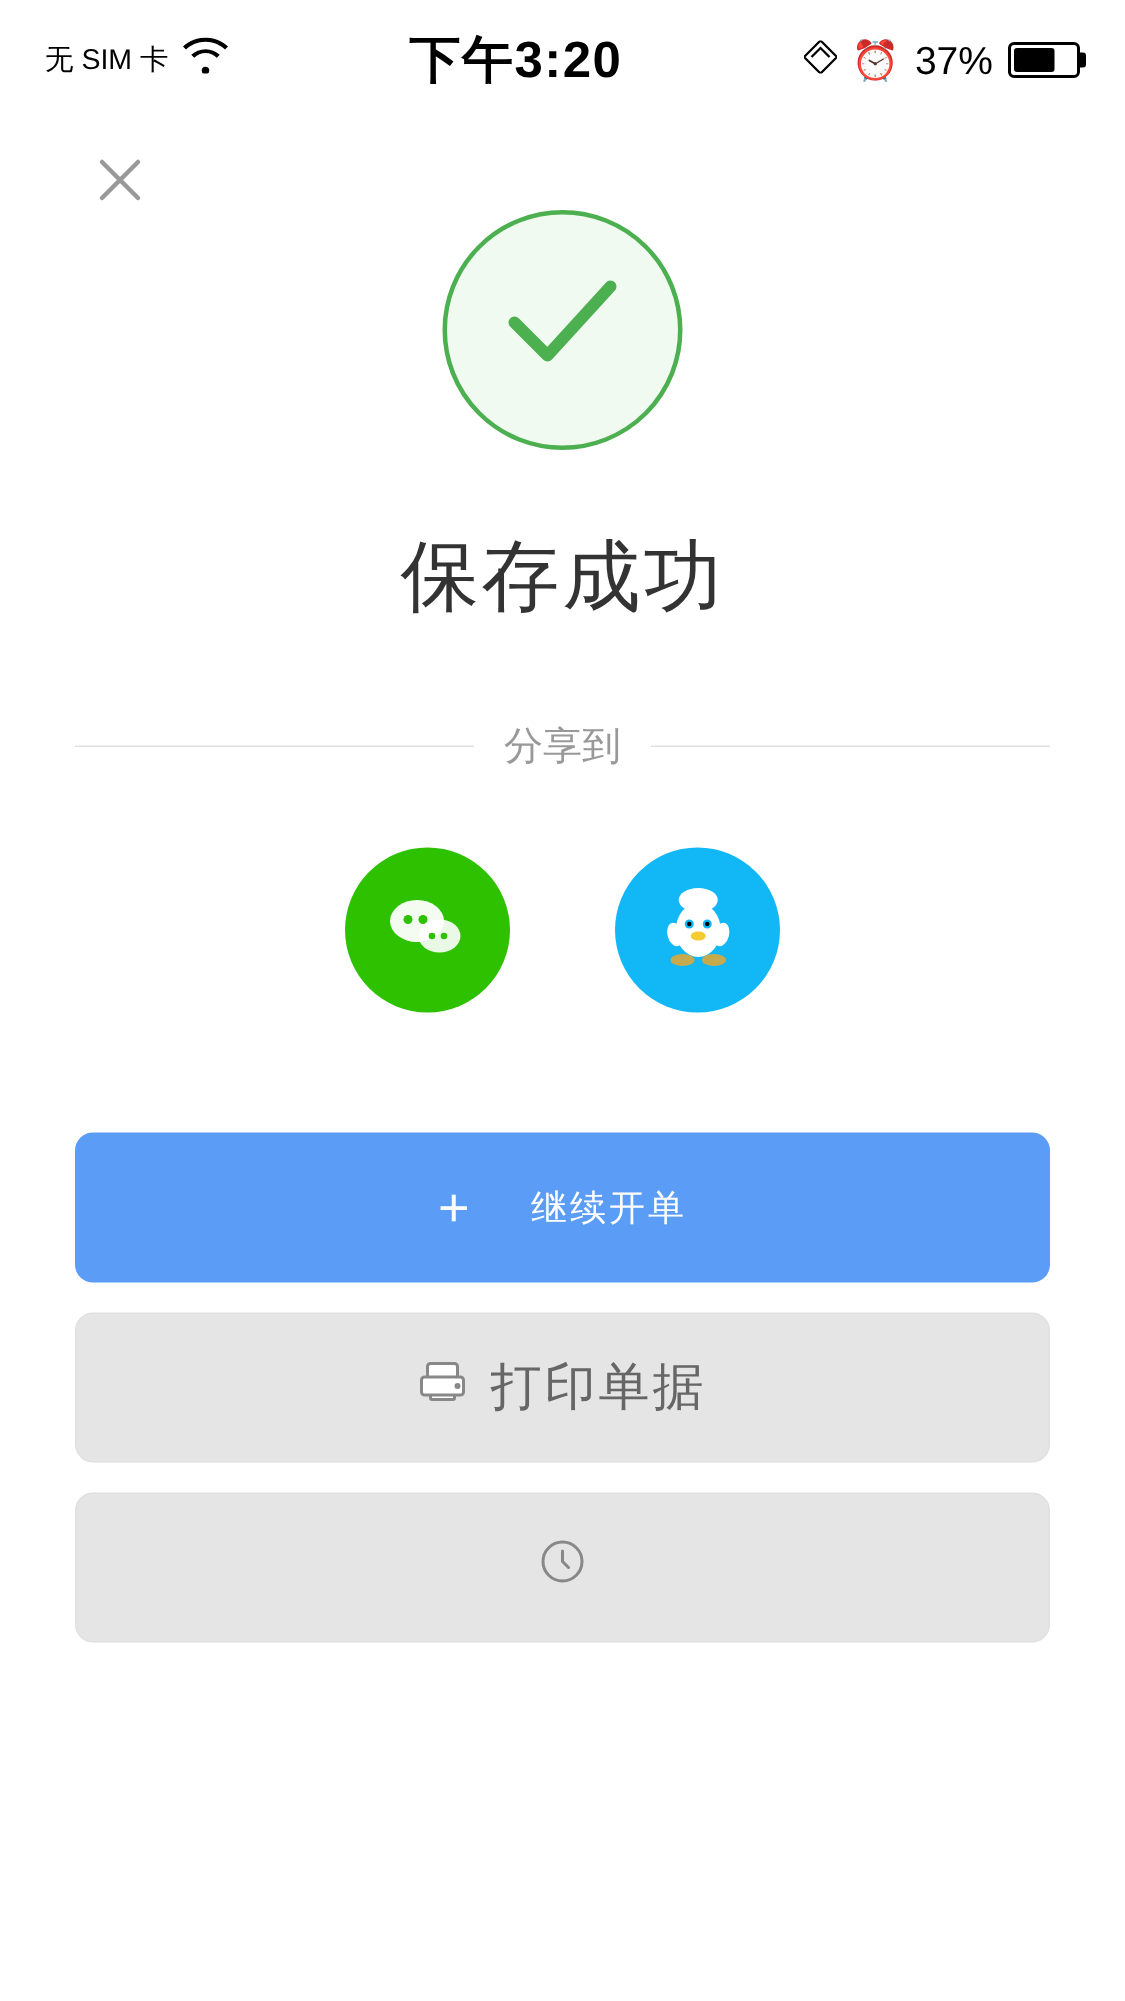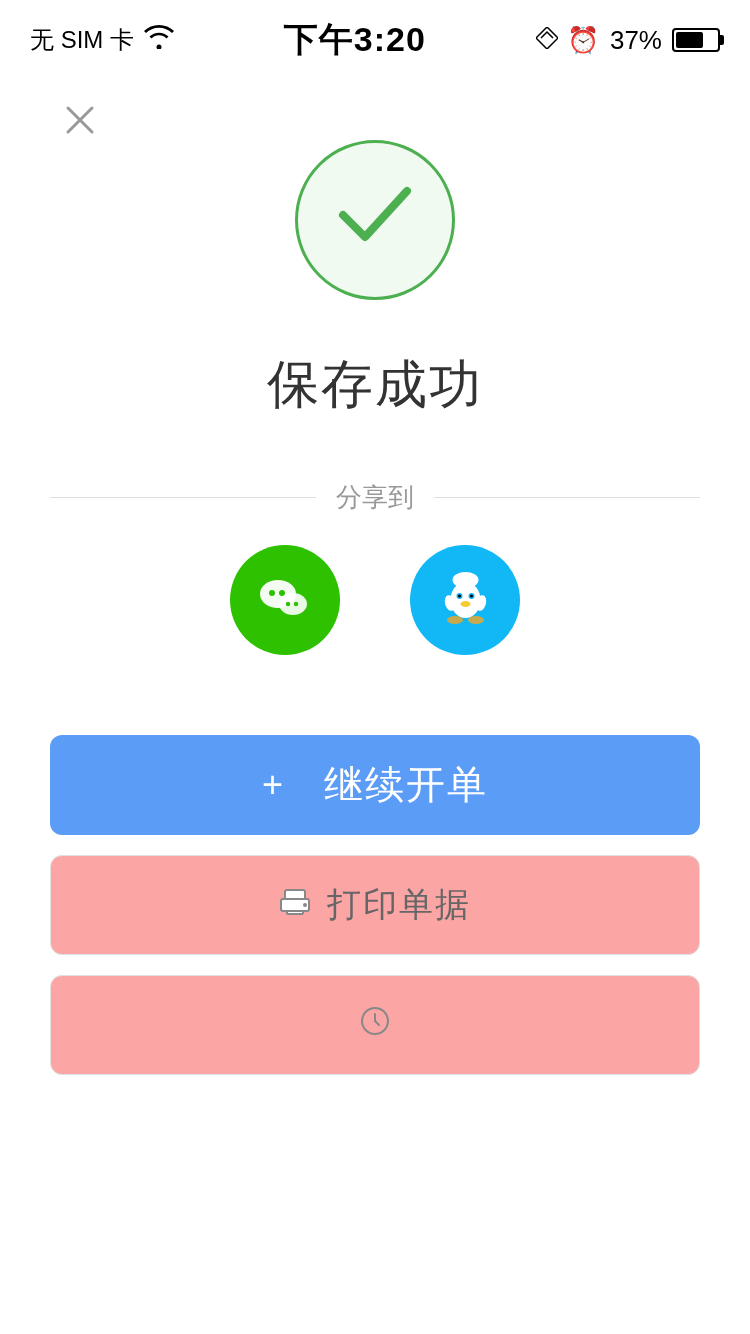--- a/index.html
+++ b/index.html
@@ -25,21 +25,21 @@
       align-items: center;
       justify-content: space-between;
       padding: 0 30px;
       background: #ffffff;
     }
 
     .status-left {
       display: flex;
       align-items: center;
       gap: 10px;
-      font-size: 24px;
+      font-size: 19px;
       color: #000;
       font-weight: 500;
     }
 
     .wifi-icon {
       font-size: 26px;
     }
 
     .status-center {
       font-size: 34px;
@@ -145,21 +145,21 @@
     .share-section {
       width: 100%;
       padding: 0 50px;
       margin-bottom: 50px;
     }
 
     .share-divider {
       display: flex;
       align-items: center;
       gap: 20px;
-      margin-bottom: 30px;
+      margin-bottom: 50px;
     }
 
     .divider-line {
       flex: 1;
       height: 1px;
       background: #e0e0e0;
     }
 
     .share-label {
       font-size: 26px;
@@ -216,21 +216,21 @@
       font-size: 34px;
       color: white;
       font-weight: 400;
       letter-spacing: 2px;
     }
 
     .btn-secondary {
       width: 100%;
       height: 100px;
       border-radius: 12px;
-      background: #fca5a5;
+      background: #e5e5e5;
       border: 1px solid #e0e0e0;
       display: flex;
       align-items: center;
       justify-content: center;
       gap: 16px;
       cursor: pointer;
       font-size: 34px;
       color: #666;
       font-weight: 400;
       letter-spacing: 2px;
@@ -334,21 +334,21 @@
           <ellipse cx="22" cy="52" rx="8" ry="4" fill="#f5a623" opacity="0.8"></ellipse>
           <ellipse cx="43" cy="52" rx="8" ry="4" fill="#f5a623" opacity="0.8"></ellipse>
         </svg>
       </div>
     </div>
   </div>
 
   <div class="action-buttons">
     <button class="btn-primary">
       <span style="font-size:36px; color:white; font-weight:300;">+</span>
-      <span style="font-size:39px;margin-left:23px;">继续开单</span>
+      <span style="font-size:24px;margin-left:23px;">继续开单</span>
     </button>
 
     <button class="btn-secondary">
       <span style="font-size:30px; color:#888;">
         
         <svg width="32" height="32" viewBox="0 0 32 32" fill="none">
           <rect x="6" y="4" width="20" height="12" rx="2" stroke="#888" stroke-width="2" fill="white"></rect>
           <rect x="8" y="18" width="16" height="10" rx="1" stroke="#888" stroke-width="2" fill="white"></rect>
           <rect x="2" y="13" width="28" height="12" rx="2" stroke="#888" stroke-width="2" fill="white"></rect>
           <circle cx="26" cy="19" r="2" fill="#888"></circle>

